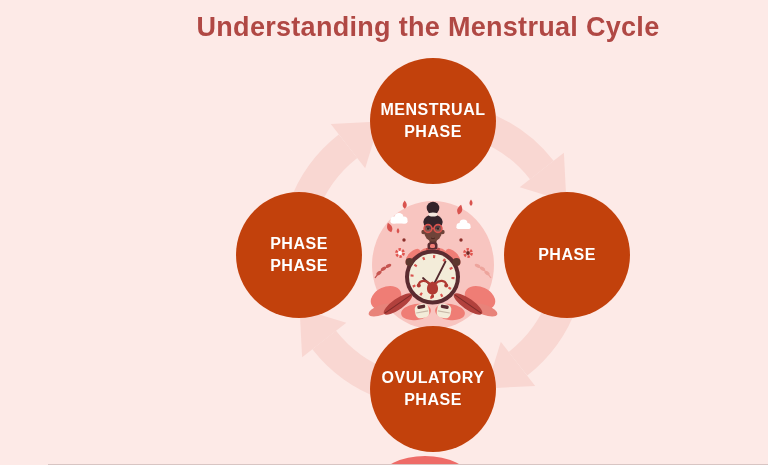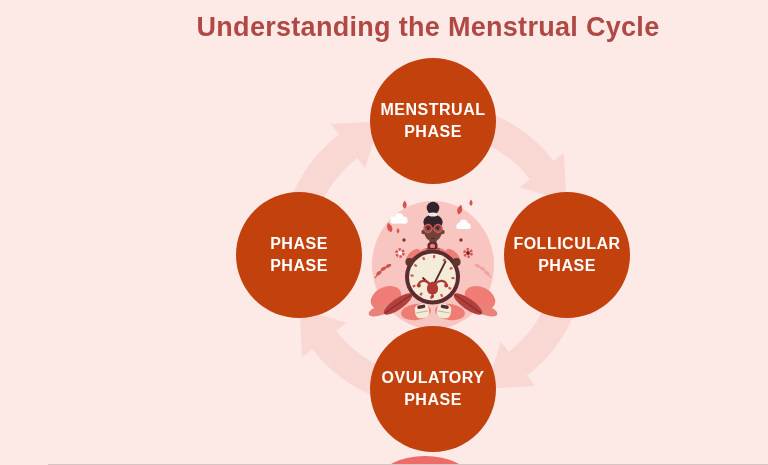--- a/index.html
+++ b/index.html
@@ -187,21 +187,20 @@
       <rect x="72" y="109" width="8" height="3.5" rx="1.5" fill="#5a2b30"></rect>
       <line x1="70" y1="116" x2="82" y2="116" stroke="#c9b9a8" stroke-width="1.2"></line>
     </g>
   </svg>
 
   <div class="phase pos-top">
     <span>MENSTRUAL</span>
     <span>PHASE</span>
   </div>
   <div class="phase pos-right">
-    <span>FOLLICULAR</span>
     <span>PHASE</span>
   </div>
   <div class="phase pos-bottom">
     <span>OVULATORY</span>
     <span>PHASE</span>
   </div>
   <div class="phase pos-left">
     <span>PHASE</span>
     <span>PHASE</span>
   </div>

